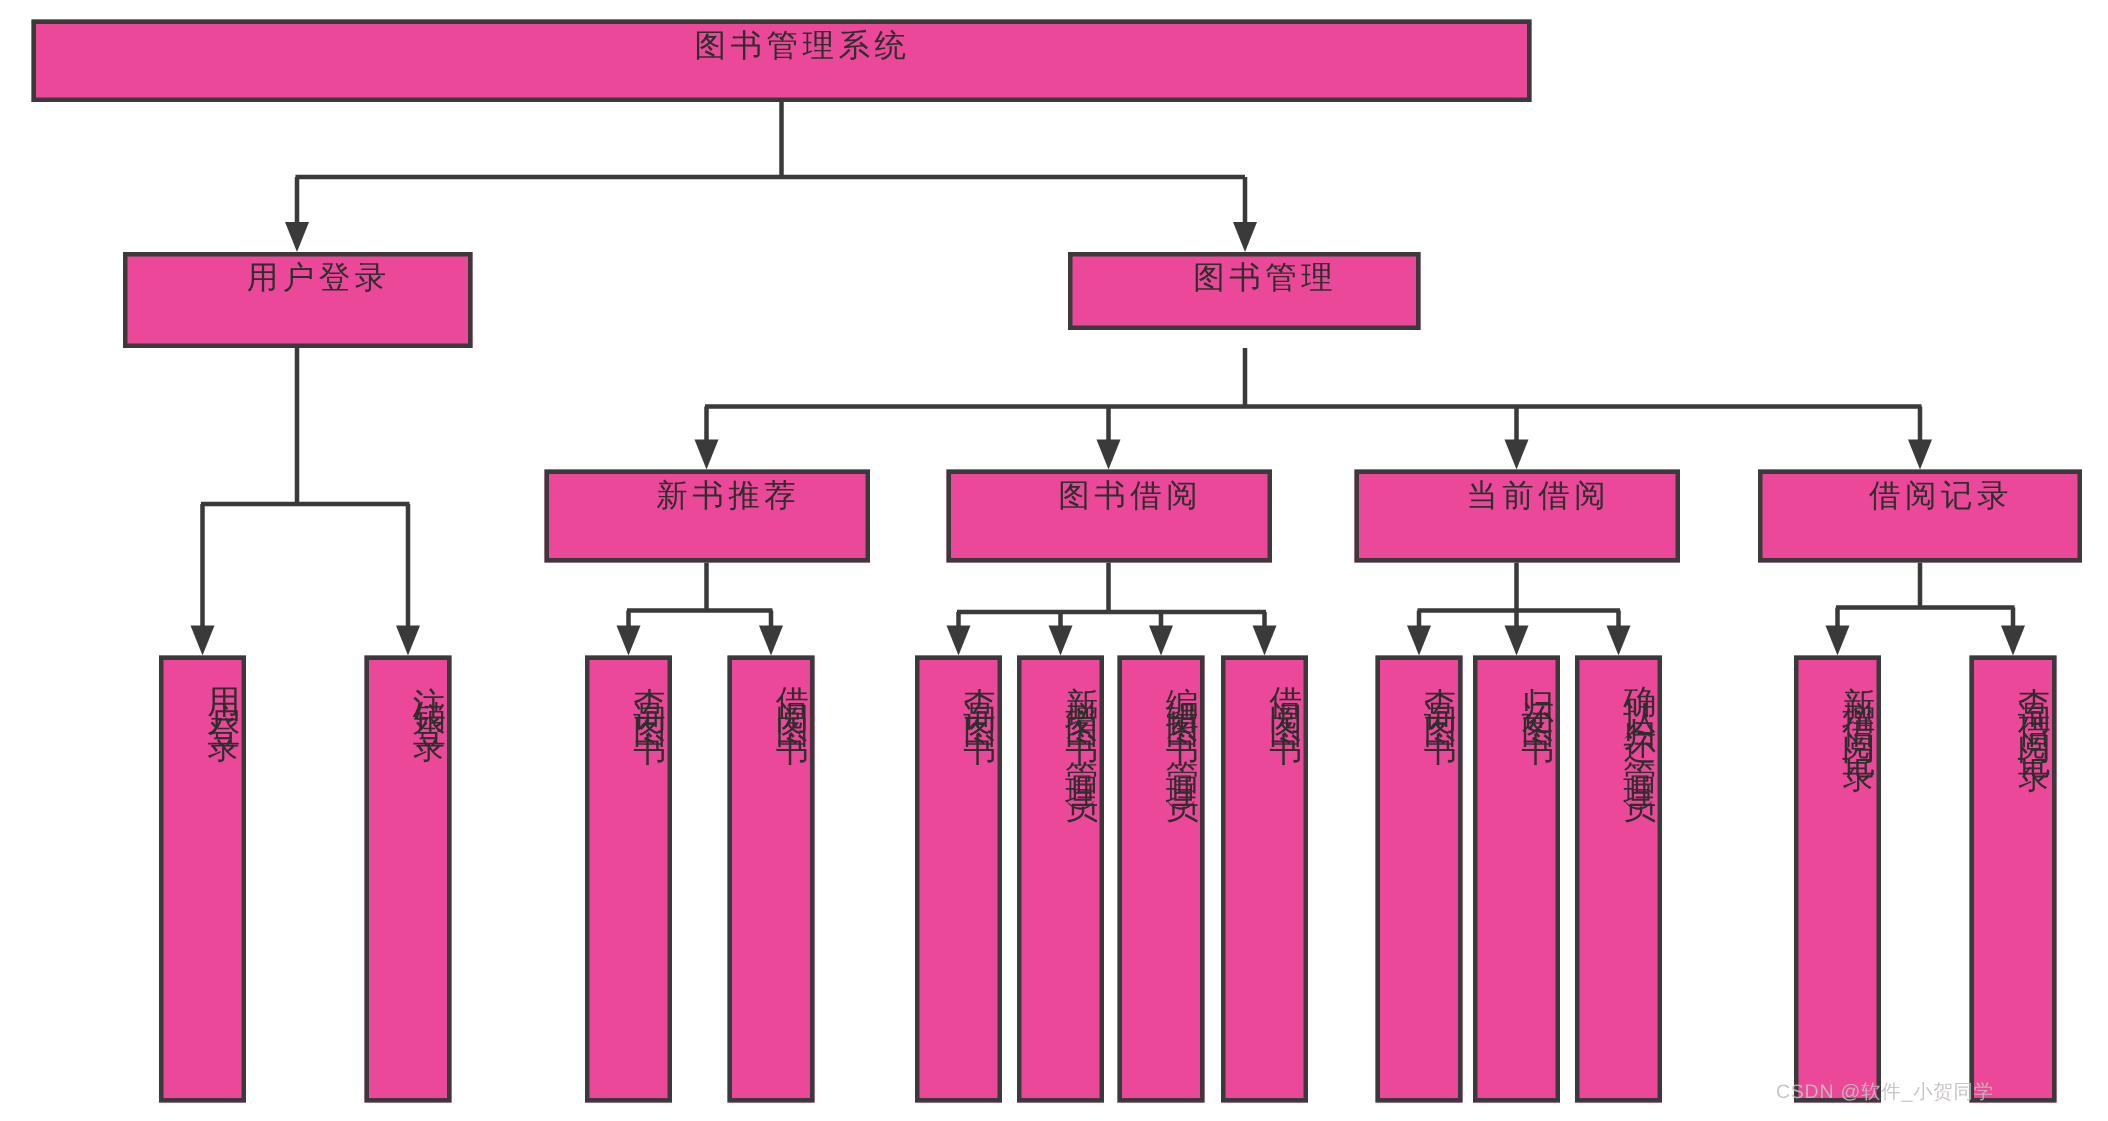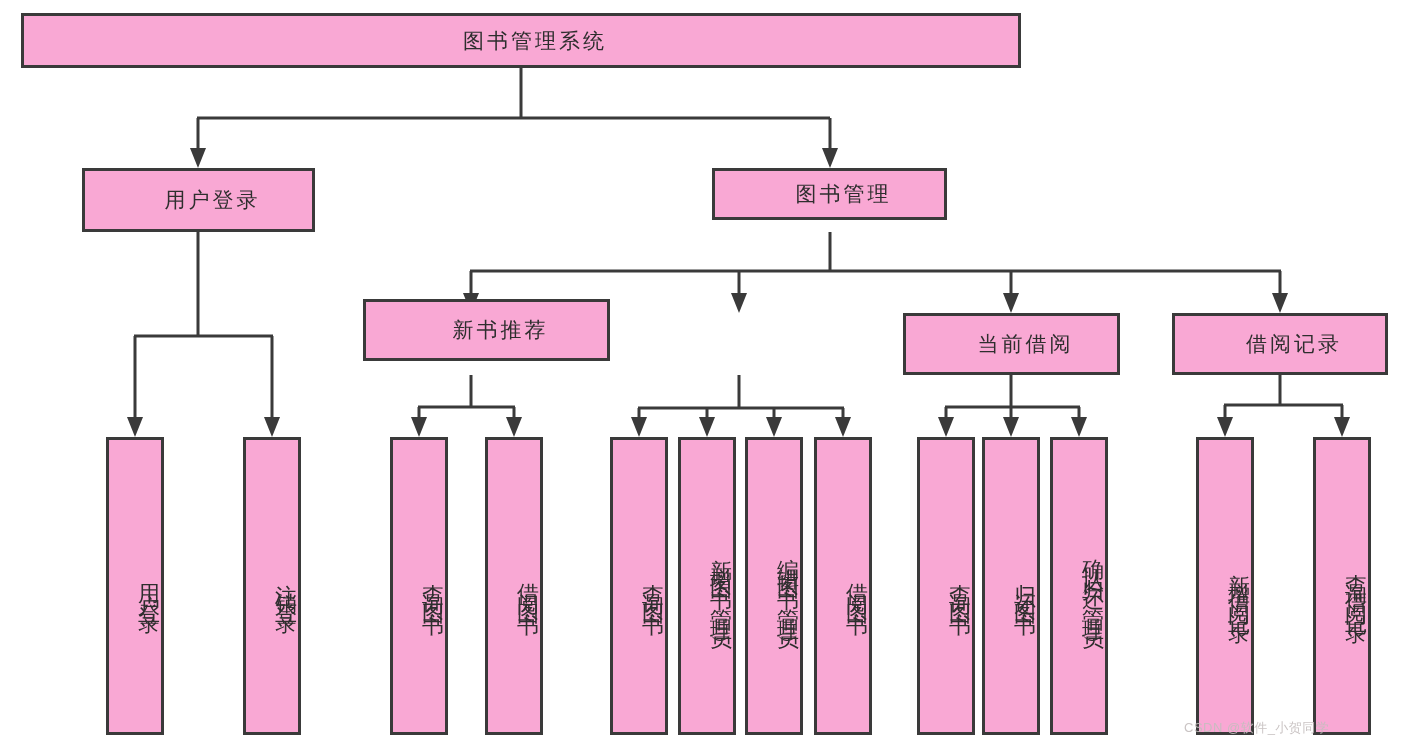--- a/index.html
+++ b/index.html
@@ -18,23 +18,22 @@
   .connectors {
     position: absolute;
     left: 0;
     top: 0;
     z-index: 1;
   }
   .node {
     position: absolute;
     box-sizing: border-box;
     border: 3px solid #3a3a3a;
-    background: #f9a8d4;
+    background: #ec4899;
     display: flex;
-    align-items: center;
     justify-content: center;
     color: #2e2e2e;
     z-index: 2;
     padding-left: 28px;
   }
   .node.h span {
     font-size: 21px;
     letter-spacing: 3px;
     white-space: nowrap;
   }
@@ -99,22 +98,25 @@
     <span>图书管理系统</span>
   </div>
 
   <div class="node h" style="left:82px; top:168px; width:233px; height:64px;">
     <span>用户登录</span>
   </div>
   <div class="node h" style="left:712px; top:168px; width:235px; height:52px;">
     <span>图书管理</span>
   </div>
 
-  <div class="node h" style="left:363px; top:299px; width:247px; height:62px;">
+  <div class="node h" style="left:363px; top:313px; width:217px; height:62px;">
     <span>新书推荐</span>
+  </div>
+  <div class="node h" style="left:631px; top:313px; width:217px; height:62px;">
+    <span>图书借阅</span>
   </div>
   <div class="node h" style="left:1172px; top:313px; width:216px; height:62px;">
     <span>借阅记录</span>
   </div>
   <div class="node h" style="left:903px; top:313px; width:217px; height:62px;">
     <span>当前借阅</span>
   </div>
 
   <div class="node leaf" style="left:106px; top:437px; width:58px; height:298px;">
     <span>用户登录</span>

